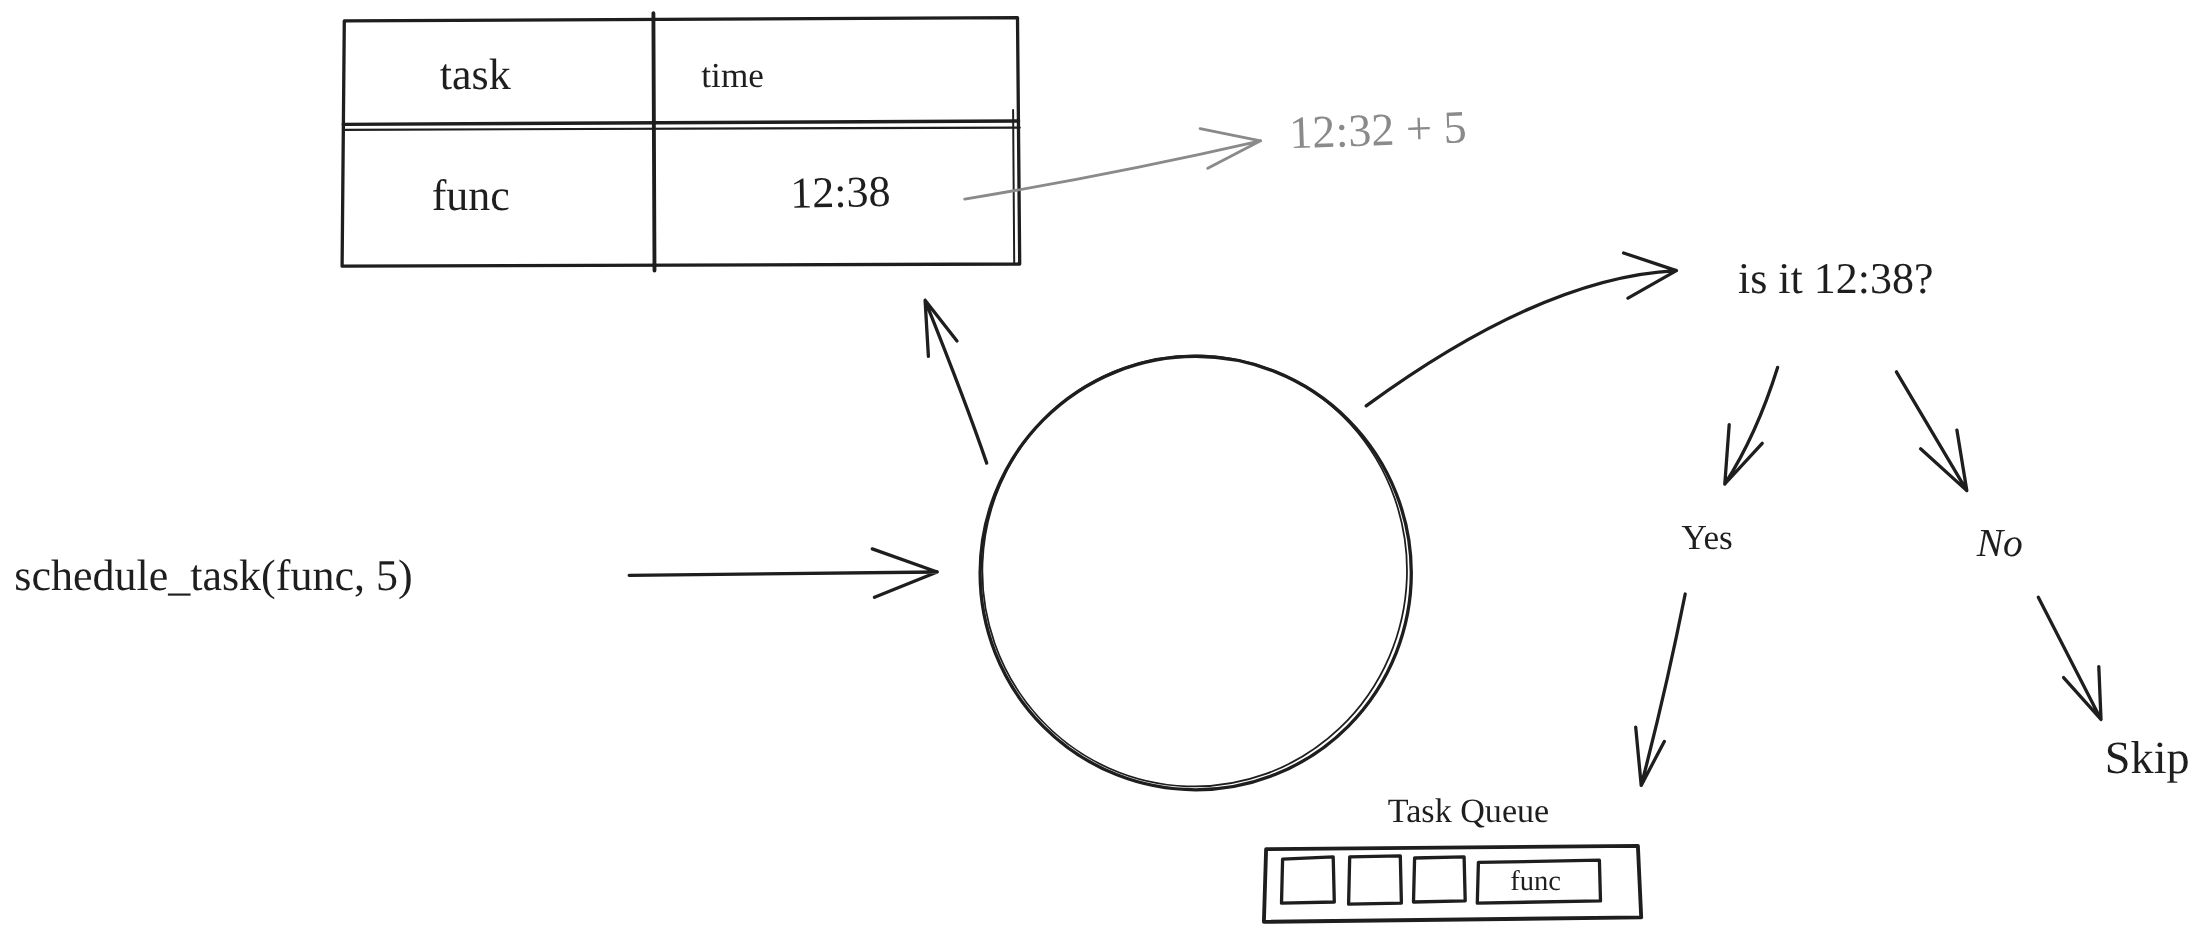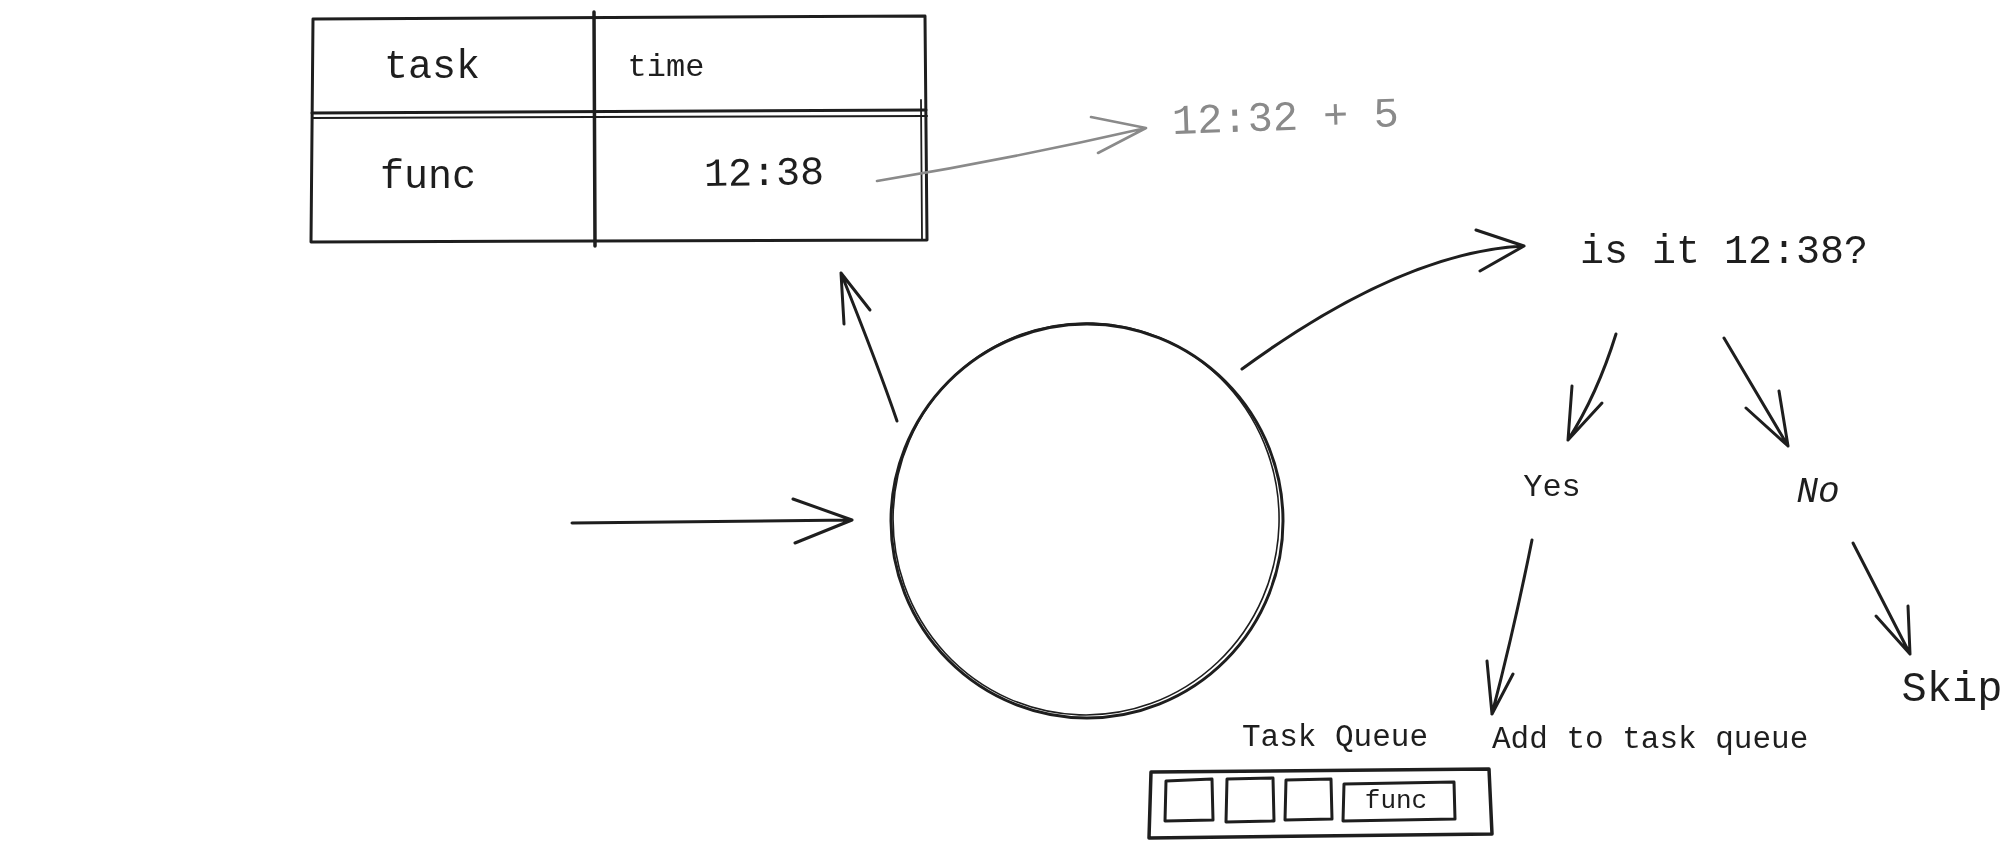--- a/index.html
+++ b/index.html
@@ -1,21 +1,21 @@
 <!DOCTYPE html>
 <html><head>
 <meta charset="utf-8">
 <style>
   html, body { margin: 0; padding: 0; background: #ffffff; }
   .canvas {
     position: relative;
     width: 2000px;
     height: 851px;
     background: #ffffff;
-    font-family: Liberation Mono, monospace;
+    font-family: Liberation Serif, serif;
     color: #1e1e1e;
     overflow: hidden;
   }
   .strokes {
     position: absolute;
     left: 0; top: 0;
     width: 2000px; height: 851px;
   }
   .lbl {
     position: absolute;
@@ -80,29 +80,29 @@
   <div class="lbl ink" style="left:432px; top:68px; font-size:40px;">task</div>
 
   <div class="lbl ink" style="left:666px; top:68px; font-size:32px;">time</div>
 
   <div class="lbl ink" style="left:428px; top:178px; font-size:40px;">func</div>
 
   <div class="lbl ink" style="left:764px; top:175px; font-size:40px; transform:translate(-50%,-50%) rotate(-1deg);">12:38</div>
 
   <div class="lbl-left muted" style="left:1172px; top:119px; font-size:42px; transform:translate(0,-50%) rotate(-2deg);">12:32 + 5</div>
 
+  <div class="lbl-left ink" style="left:13px; top:523px; font-size:40px;">schedule_task(func, 5)</div>
 
 
   <div class="lbl-left ink" style="left:1580px; top:253px; font-size:40px;text-align:center;">is it 12:38?</div>
 
   <div class="lbl ink" style="left:1552px; top:488px; font-size:32px;">Yes</div>
 
   <div class="lbl ink" style="left:1818px; top:493px; font-size:36px; font-style:italic;text-align:center;">No</div>
 
-  <div class="lbl-left ink" style="left:1492px; top:739px; font-size:31px;">Add to task queue</div>
 
   <div class="lbl ink" style="left:1952px; top:690px; font-size:42px;">Skip</div>
 
   <div class="lbl ink" style="left:1335px; top:737px; font-size:31px;">Task Queue</div>
 
   <div class="lbl ink" style="left:1396px; top:801px; font-size:26px;">func</div>
 
 </div>
 
 </body></html>

